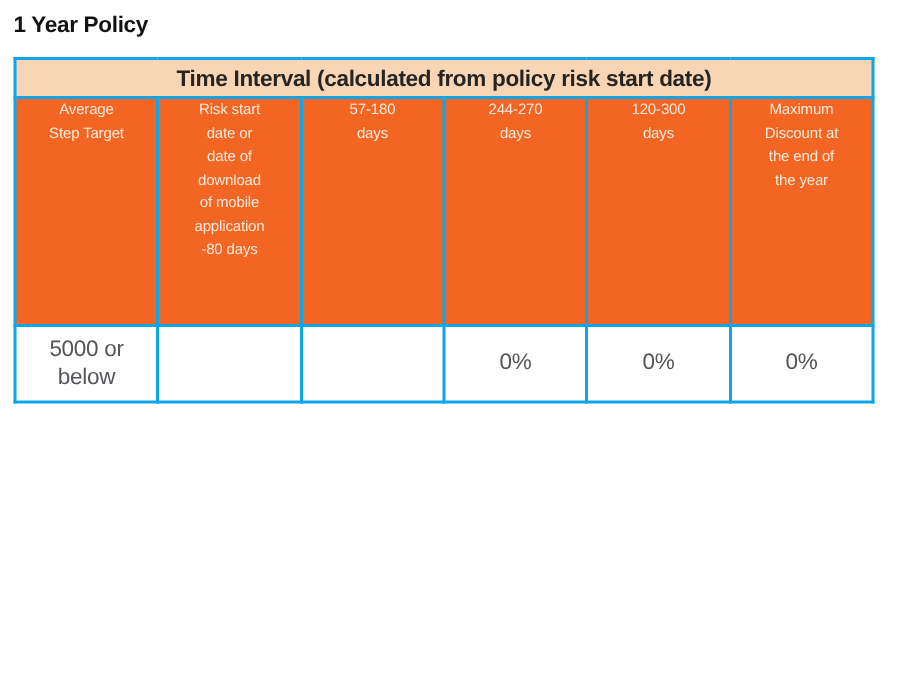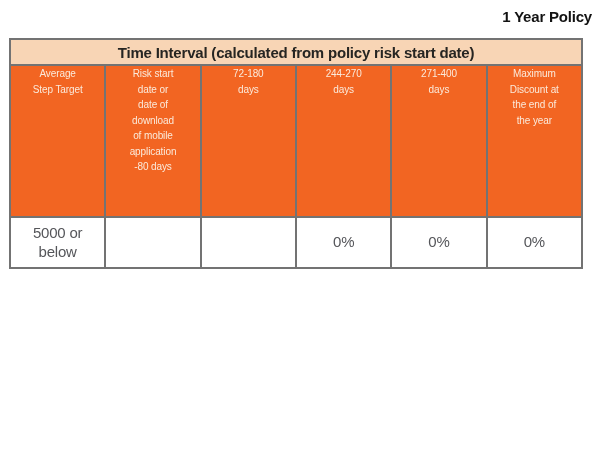--- a/index.html
+++ b/index.html
@@ -17,31 +17,30 @@
     height: 449px;
     padding: 6px 8px 0 9px;
     overflow: hidden;
   }
   .page-title {
     font-size: 15px;
     font-weight: bold;
     color: #121212;
     letter-spacing: -0.2px;
     margin: 2px 0 13px 0;
-    text-align: right;
   }
   table.policy-table {
     border-collapse: collapse;
     table-layout: fixed;
     width: 574px;
   }
   table.policy-table col { width: 16.666%; }
   table.policy-table th,
   table.policy-table td {
-    border: 2px solid #737373;
+    border: 2px solid #0ea5e9;
     padding: 0;
     margin: 0;
   }
   
   td.band-cell {
     background: #f8d5b5;
     color: #262522;
     font-size: 15px;
     font-weight: bold;
     text-align: center;
@@ -99,25 +98,25 @@
       <tr>
         <th class="col-head">Average
 Step Target</th>
         <th class="col-head">Risk start
 date or
 date of
 download
 of mobile
 application
 -80 days</th>
-        <th class="col-head">72-180
+        <th class="col-head">57-180
 days</th>
         <th class="col-head">244-270
 days</th>
-        <th class="col-head">271-400
+        <th class="col-head">120-300
 days</th>
         <th class="col-head">Maximum
 Discount at
 the end of
 the year</th>
       </tr>
 
       <tr>
         <td class="body-cell">5000 or
 below</td>

